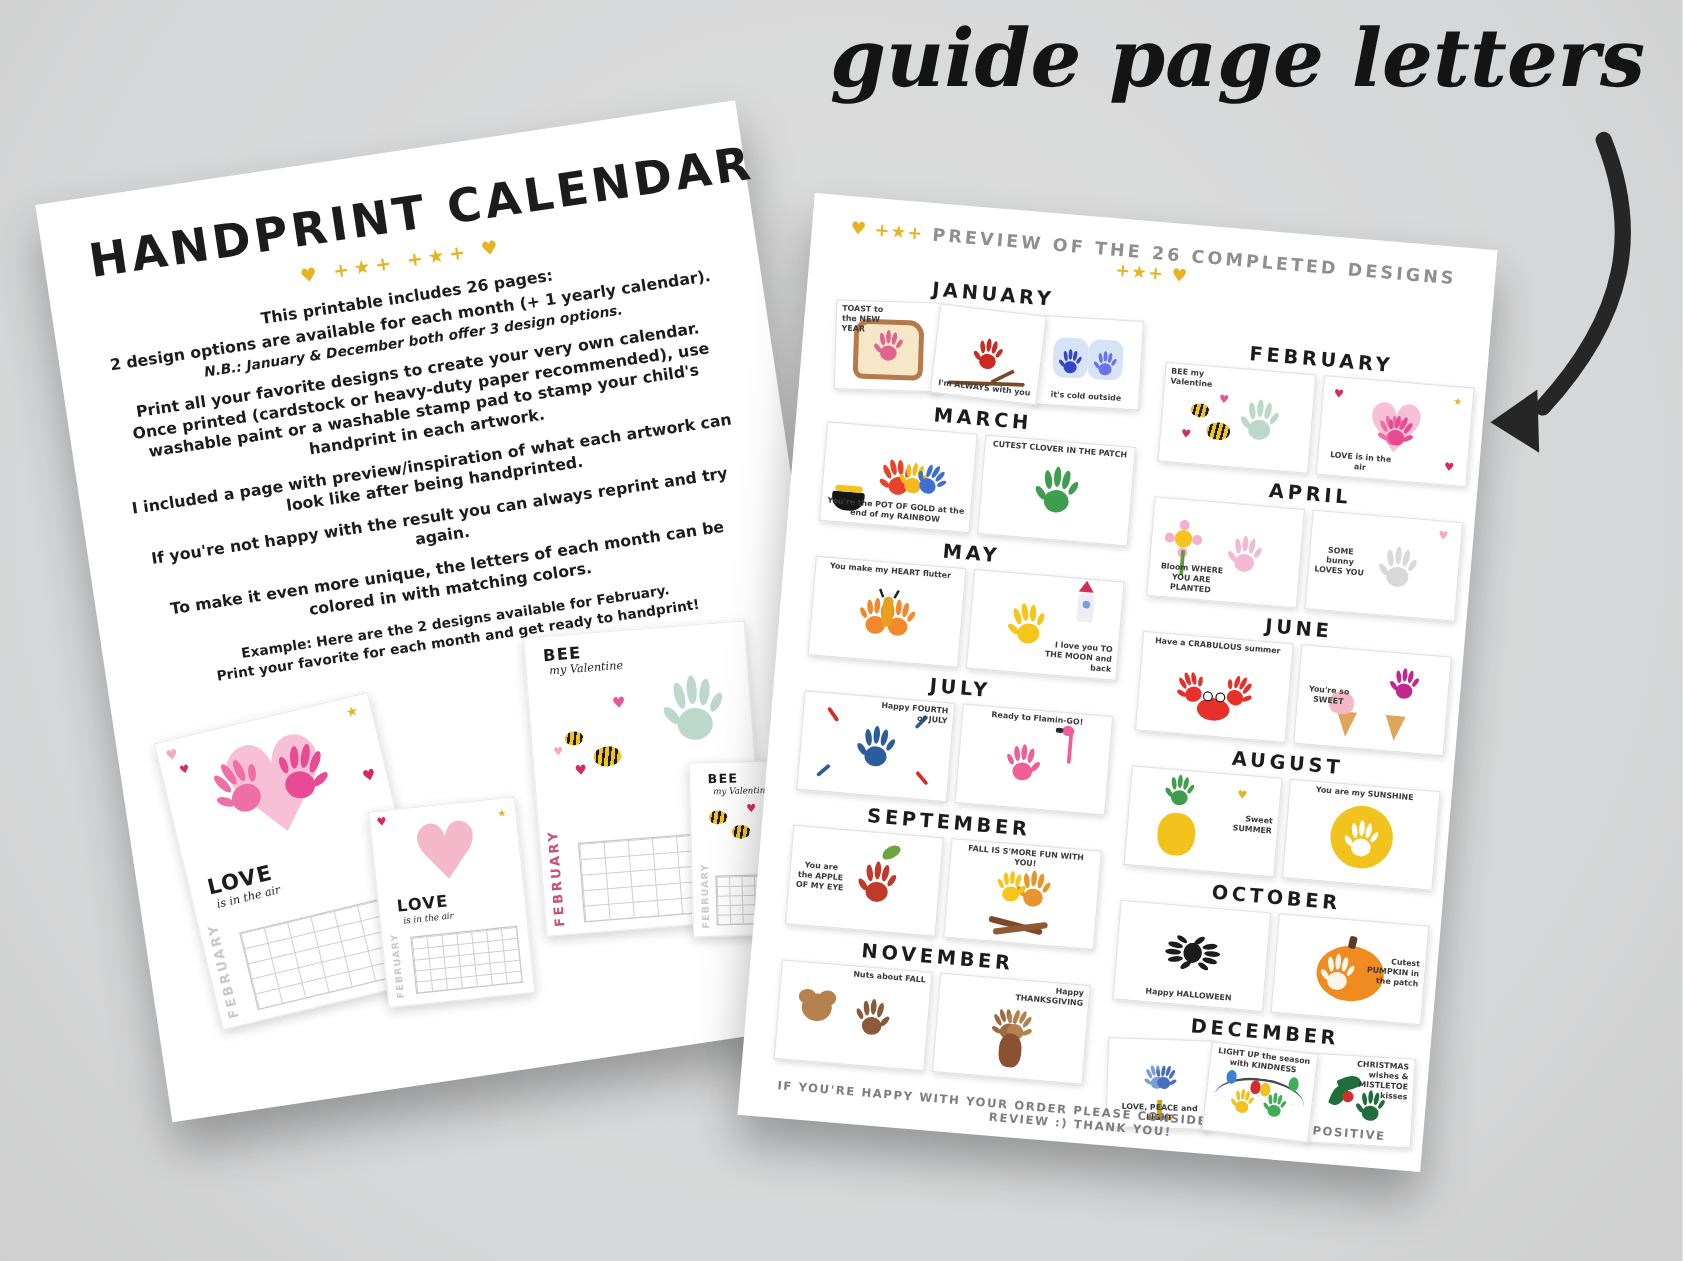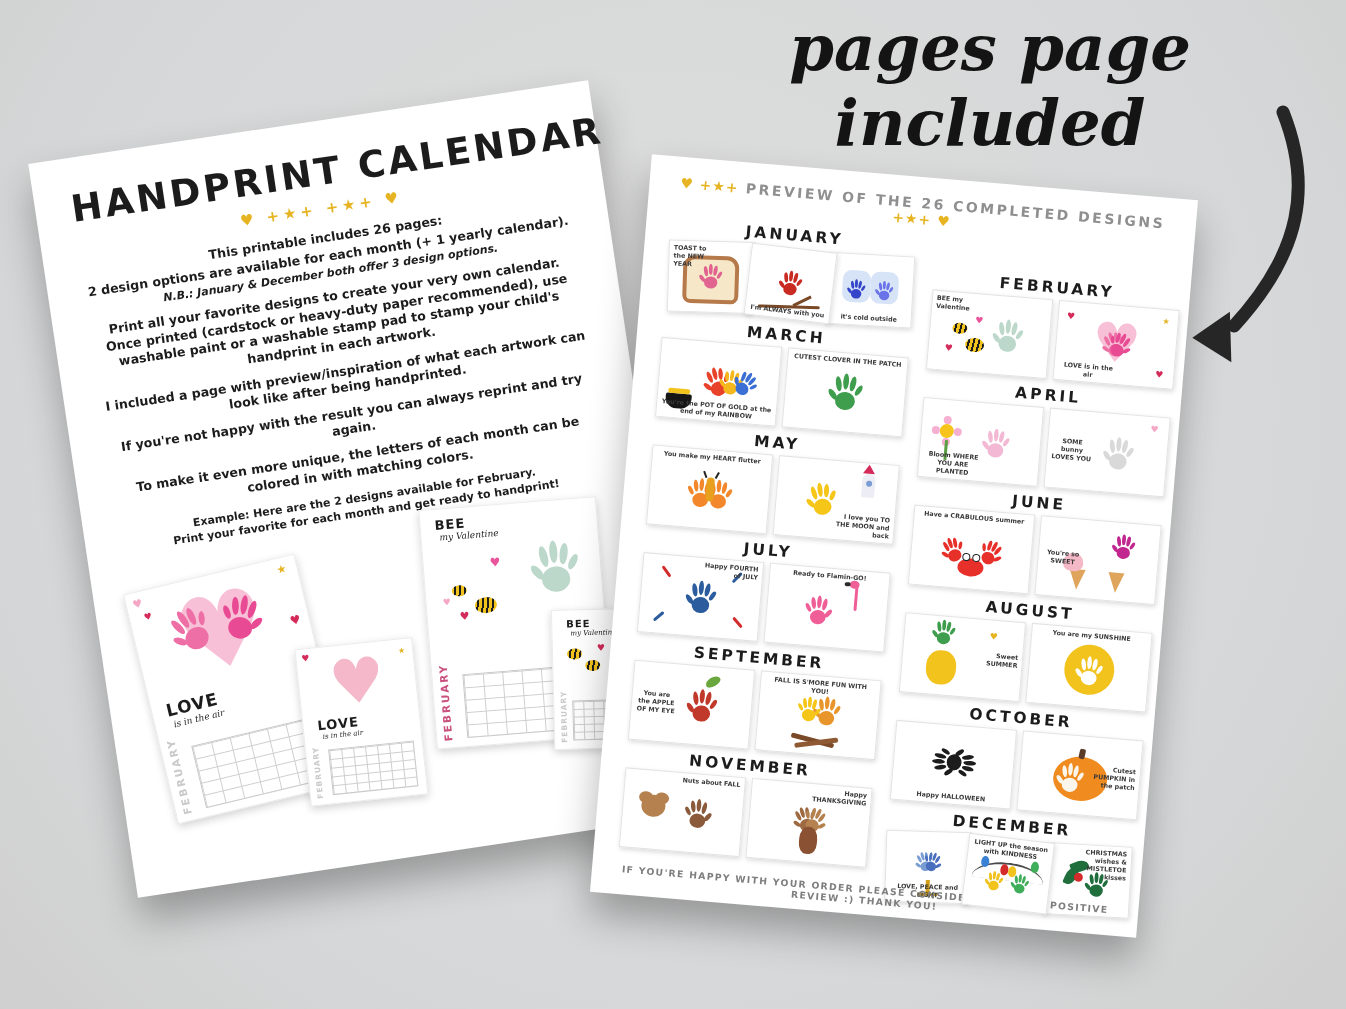--- a/index.html
+++ b/index.html
@@ -645,17 +645,17 @@
               </div>
           </div>
         </div>
       </section>
     </div>
   </div>
 
   <div class="rp-footer">IF YOU'RE HAPPY WITH YOUR ORDER PLEASE CONSIDER LEAVING A POSITIVE REVIEW :) THANK YOU!</div>
 </div>
 
-<div class="headline">pages page included</div>
+<div class="headline">guide page letters</div>
 <svg class="arrow" width="1346" height="1009" viewBox="0 0 1346 1009">
   <path d="M1283 112 C 1312 185, 1302 252, 1234 326" stroke="#262626" stroke-width="13" fill="none" stroke-linecap="round"></path>
   <path d="M1198 352 L1216 310 L1244 352 Z" fill="#262626" transform="rotate(32 1220 335)"></path>
 </svg>
 
 </body></html>

